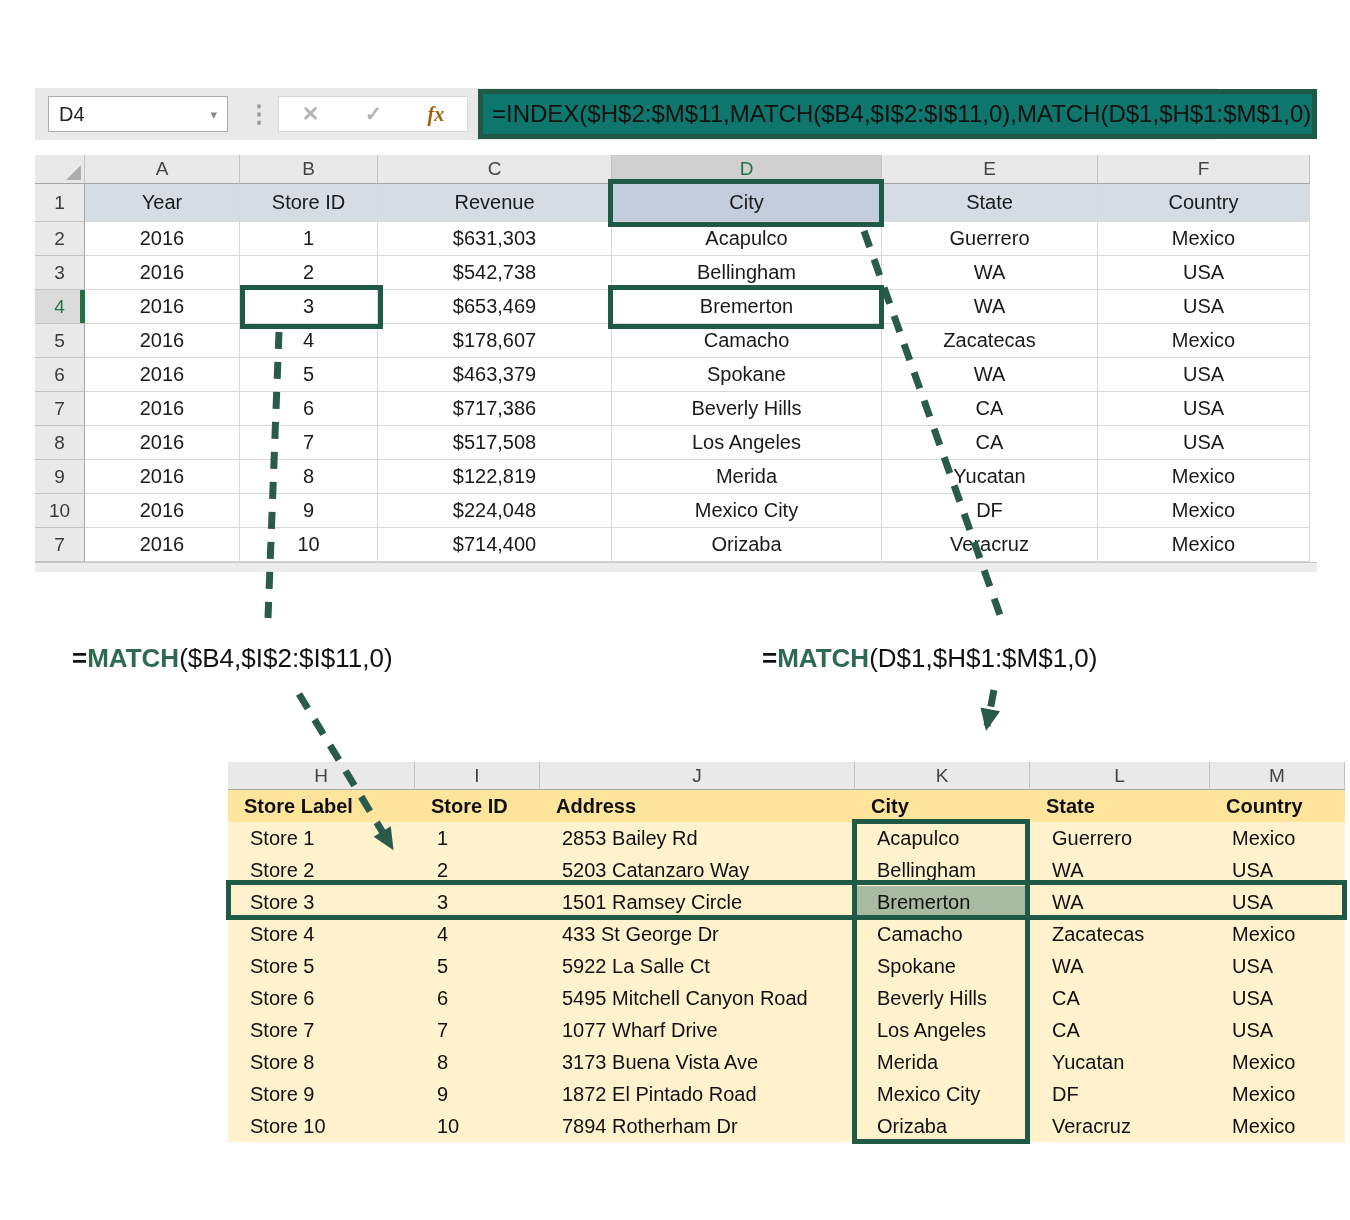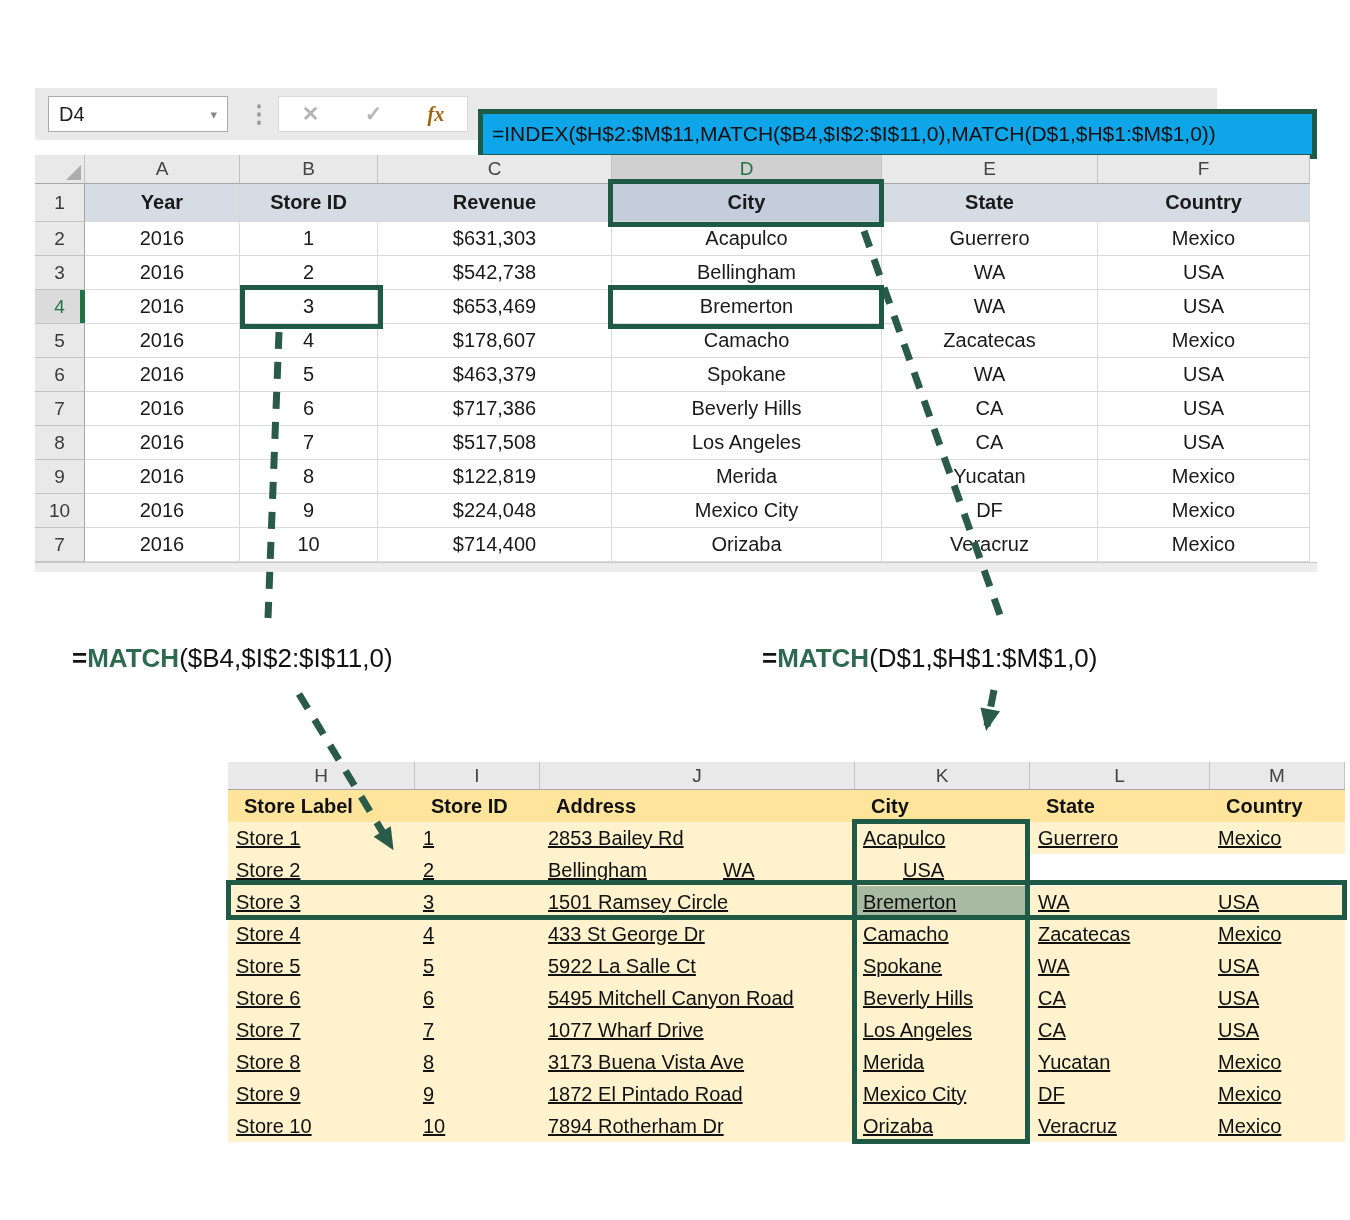--- a/index.html
+++ b/index.html
@@ -14,38 +14,38 @@
   .namebox .caret{color:#8a8a8a;font-size:13px;}
   .dots{position:absolute;left:212px;top:7px;height:38px;display:flex;align-items:center;
         color:#9a9a9a;font-size:24px;font-weight:bold;}
   .fbtns{position:absolute;left:243px;top:8px;width:190px;height:36px;background:#fff;
          border:1px solid #D8D8D8;box-sizing:border-box;display:flex;align-items:center;
          justify-content:space-around;}
   .fbtns .x,.fbtns .ck{color:#B5B5B5;font-size:21px;font-weight:bold;}
   .fbtns .fx{color:#a16207;font-size:20px;font-style:italic;font-weight:bold;
              font-family:"Liberation Serif",serif;}
   .fxbox{position:absolute;left:443px;top:1px;width:839px;height:50px;border:5px solid #1F5A46;
-         background:#0ea5e9;box-sizing:border-box;display:flex;align-items:center;padding:0 9px;
-         font-size:21px;color:#111;white-space:nowrap;overflow:hidden;margin-top:20px;}
+         background:#0f766e;box-sizing:border-box;display:flex;align-items:center;padding:0 9px;
+         font-size:24px;color:#111;white-space:nowrap;overflow:hidden;}
 
   
   .tgrid{position:absolute;left:35px;top:155px;}
   .trow{display:flex;}
   .tc{box-sizing:border-box;border-right:1px solid #D9D9D9;border-bottom:1px solid #D9D9D9;
       display:flex;align-items:center;justify-content:center;font-size:20px;color:#1a1a1a;
       height:34px;background:#fff;white-space:nowrap;}
   .tc0{width:50px;}.tcA{width:155px;}.tcB{width:138px;}.tcC{width:234px;}
   .tcD{width:270px;}.tcE{width:216px;}.tcF{width:212px;}
   .tl{height:29px;background:#E9E9E9;border-right:1px solid #C3C3C3;border-bottom:1px solid #A6A6A6;
       color:#444;font-size:19px;}
   .selD{background:#D0D0D0;color:#217346;}
   .corner{position:relative;}
   .corner::after{content:"";position:absolute;right:3px;bottom:3px;
                  border-left:15px solid transparent;border-bottom:15px solid #ADADAD;}
-  .hcell{height:38px;background:#D6DCE4;font-weight:bold;text-align:center;}
+  .hcell{height:38px;background:#D6DCE4;font-weight:normal;text-align:center;}
   .selhd{background:#C4CDDB;}
   .rh{width:50px;background:#E9E9E9;color:#3a3a3a;font-size:19px;
       border-right:1px solid #A6A6A6;border-bottom:1px solid #C3C3C3;height:34px;}
   .hrh{height:38px;}
   .rh4{color:#217346;background:#DBDBDB;position:relative;}
   .rh4::after{content:"";position:absolute;right:-1px;top:0;width:5px;height:100%;background:#217346;}
   .understrip{position:absolute;left:35px;top:562px;width:1282px;height:10px;background:#ECECEC;
               border-top:1px solid #C9C9C9;box-sizing:border-box;}
 
   
@@ -58,21 +58,21 @@
   
   .bgrid{position:absolute;left:228px;top:762px;}
   .bcH{width:187px;}.bcI{width:125px;}.bcJ{width:315px;}
   .bcK{width:175px;}.bcL{width:180px;}.bcM{width:135px;}
   .bl{box-sizing:border-box;height:28px;background:#E9E9E9;border-right:1px solid #C3C3C3;
       border-bottom:1px solid #A6A6A6;display:flex;align-items:center;justify-content:center;
       color:#444;font-size:19px;}
   .bh{box-sizing:border-box;height:32px;background:#FFE59B;font-weight:bold;display:flex;
       align-items:center;padding-left:16px;font-size:20px;color:#111;white-space:nowrap;}
   .bc{box-sizing:border-box;height:32px;background:#FFF2CC;display:flex;align-items:center;
-      padding-left:8px;font-size:20px;color:#111;white-space:nowrap;overflow:hidden;text-decoration:underline;}
+      padding-left:22px;font-size:20px;color:#111;white-space:nowrap;overflow:hidden;}
   .hl{background:#A9BAA2;}
 
   
   .gbox{position:absolute;border:5px solid #1F5A46;box-sizing:border-box;pointer-events:none;}
   #box-d1{left:608px;top:179px;width:276px;height:48px;}
   #box-b4{left:240px;top:285px;width:143px;height:44px;}
   #box-d4{left:608px;top:285px;width:276px;height:44px;}
   #box-row3{left:226px;top:880px;width:1121px;height:40px;}
   #box-colk{left:852px;top:819px;width:178px;height:325px;}
   .arrows{position:absolute;left:0;top:0;width:1350px;height:1220px;pointer-events:none;}
@@ -237,20 +237,21 @@
       <div class="bc bcH">Store 1</div>
       <div class="bc bcI">1</div>
       <div class="bc bcJ">2853 Bailey Rd</div>
       <div class="bc bcK">Acapulco</div>
       <div class="bc bcL">Guerrero</div>
       <div class="bc bcM">Mexico</div>
     </div>
     <div class="trow">
       <div class="bc bcH">Store 2</div>
       <div class="bc bcI">2</div>
+      <div class="bc bcJ">5203 Catanzaro Way</div>
       <div class="bc bcK">Bellingham</div>
       <div class="bc bcL">WA</div>
       <div class="bc bcM">USA</div>
     </div>
     <div class="trow">
       <div class="bc bcH">Store 3</div>
       <div class="bc bcI">3</div>
       <div class="bc bcJ">1501 Ramsey Circle</div>
       <div class="bc bcK hl">Bremerton</div>
       <div class="bc bcL">WA</div>

